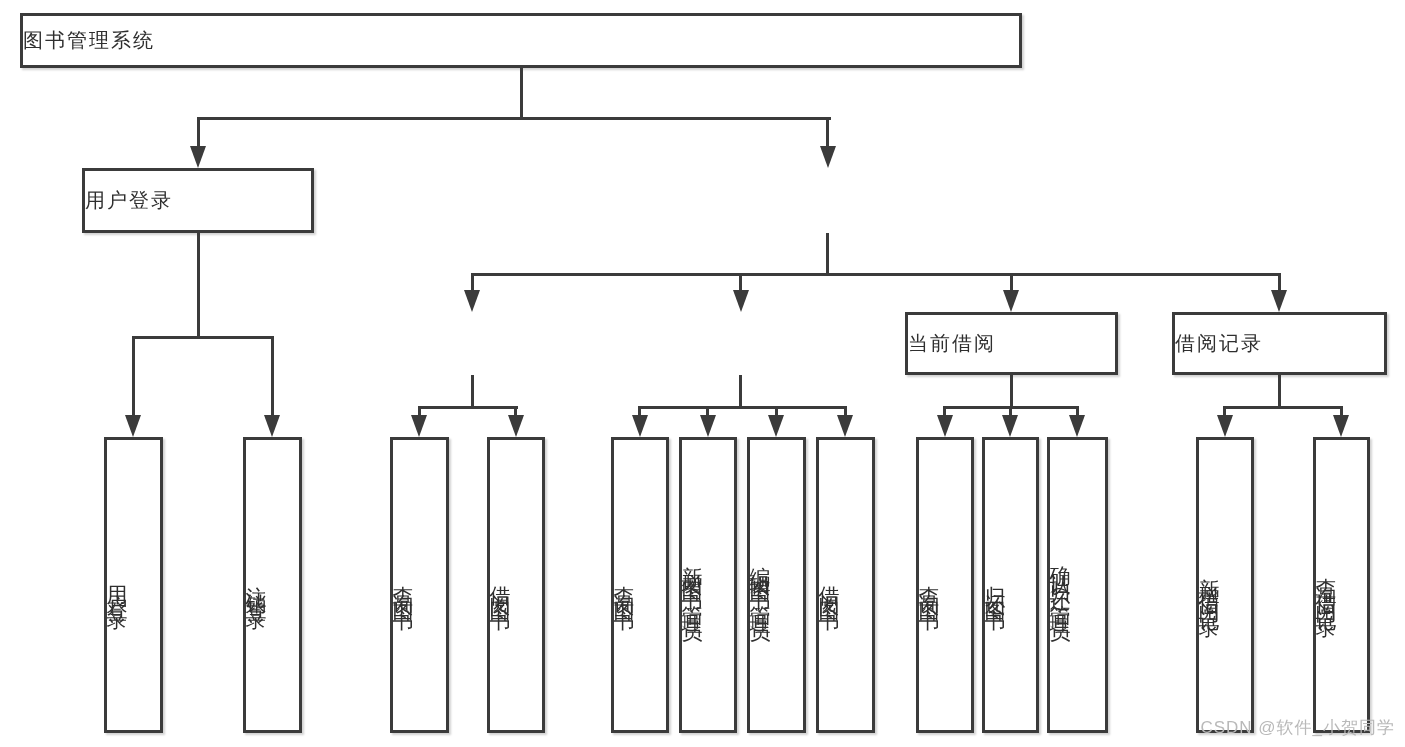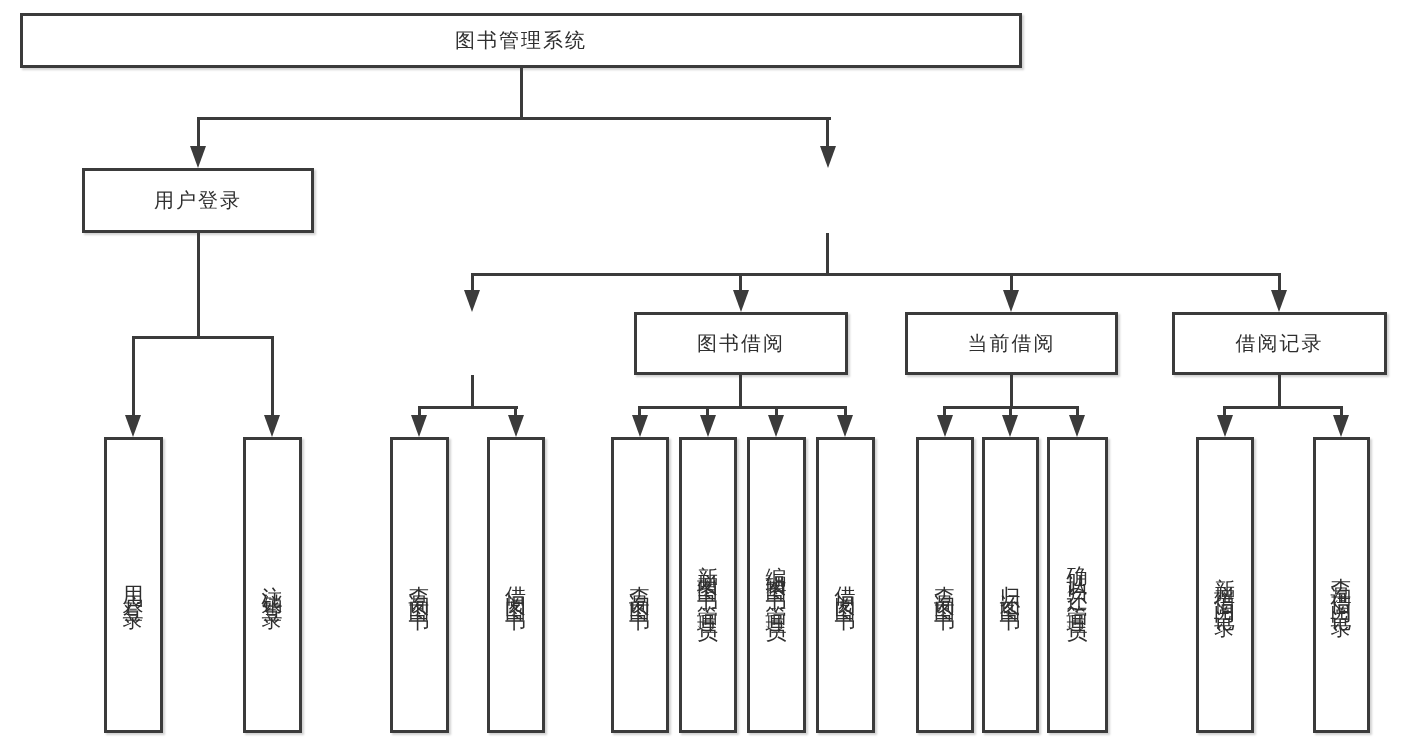--- a/index.html
+++ b/index.html
@@ -3,21 +3,21 @@
 <meta charset="utf-8">
 <style>
   html,body{margin:0;padding:0;background:#ffffff;}
   #stage{
     position:relative;width:1405px;height:747px;background:#ffffff;overflow:hidden;
     font-family:"Liberation Sans",sans-serif;color:#2f2f2f;
     --line:#3b3b3b;
   }
   .box{
     position:absolute;box-sizing:border-box;border:3px solid var(--line);background:#ffffff;
-    display:flex;align-items:center;justify-content:center;
+    display:flex;align-items:center;
     font-size:20px;color:#2f2f2f;letter-spacing:2px;
     box-shadow:2px 2px 2px rgba(0,0,0,0.18);
   }
   .vtext{
     writing-mode:vertical-rl;text-orientation:mixed;
     font-size:21px;letter-spacing:8px;line-height:1;
   }
   .hline{position:absolute;height:3px;background:var(--line);}
   .vline{position:absolute;width:3px;background:var(--line);}
   .arrow{
@@ -60,23 +60,20 @@
   <div class="hline" style="left:471px;top:273px;width:810px"></div>
   <div class="vline" style="left:471px;top:273px;height:20px"></div>
   <div class="arrow" style="left:464px;top:290px"></div>
   <div class="vline" style="left:739px;top:273px;height:20px"></div>
   <div class="arrow" style="left:733px;top:290px"></div>
   <div class="vline" style="left:1010px;top:273px;height:20px"></div>
   <div class="arrow" style="left:1003px;top:290px"></div>
   <div class="vline" style="left:1278px;top:273px;height:20px"></div>
   <div class="arrow" style="left:1271px;top:290px"></div>
 
-  <div class="box" style="left:634px;top:312px;width:214px;height:63px">
-    <span>图书借阅</span>
-  </div>
   <div class="box" style="left:905px;top:312px;width:213px;height:63px">
     <span>当前借阅</span>
   </div>
   <div class="box" style="left:1172px;top:312px;width:215px;height:63px">
     <span>借阅记录</span>
   </div>
 
   <div class="vline" style="left:471px;top:375px;height:33px"></div>
   <div class="hline" style="left:418px;top:406px;width:100px"></div>
   <div class="vline" style="left:418px;top:406px;height:11px"></div>
@@ -148,14 +145,15 @@
     <span class="vtext">确认归还（管理员）</span>
   </div>
 
   <div class="box" style="left:1196px;top:437px;width:58px;height:296px">
     <span class="vtext">新增借阅记录</span>
   </div>
   <div class="box" style="left:1313px;top:437px;width:57px;height:296px">
     <span class="vtext">查询借阅记录</span>
   </div>
 
+  <div class="watermark">CSDN @软件_小贺同学</div>
 
 </div>
 
 </body></html>

